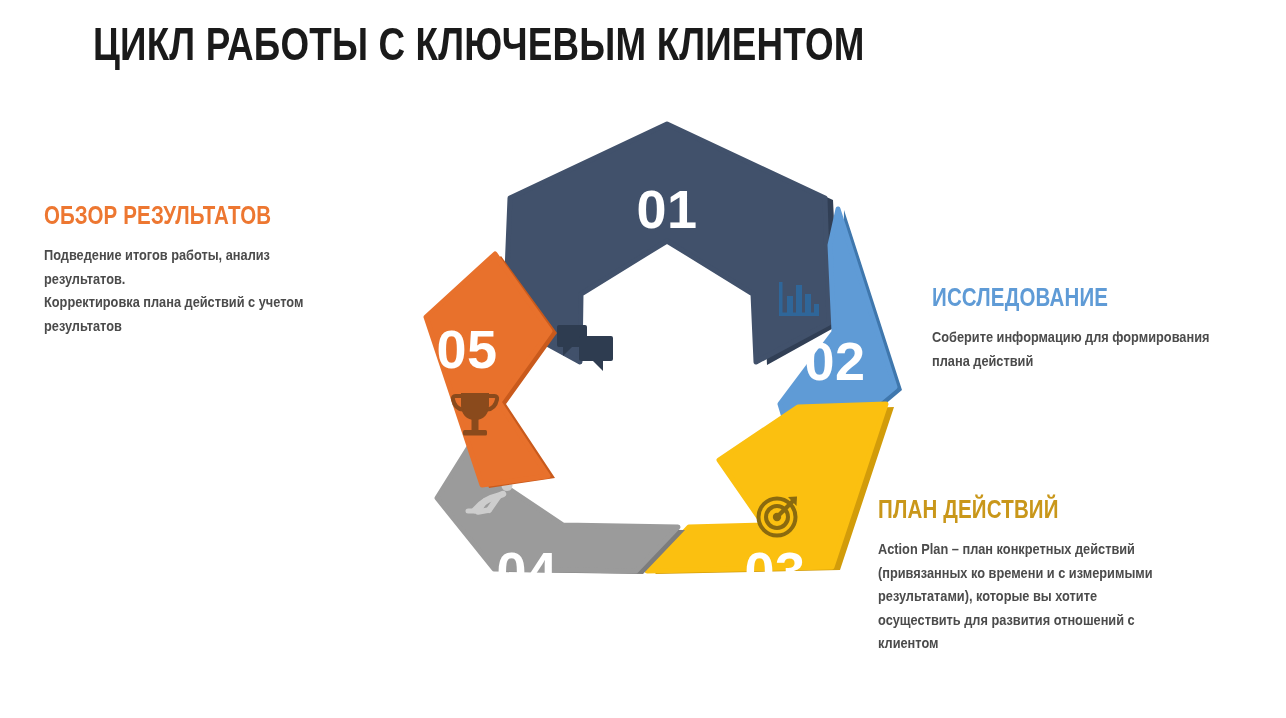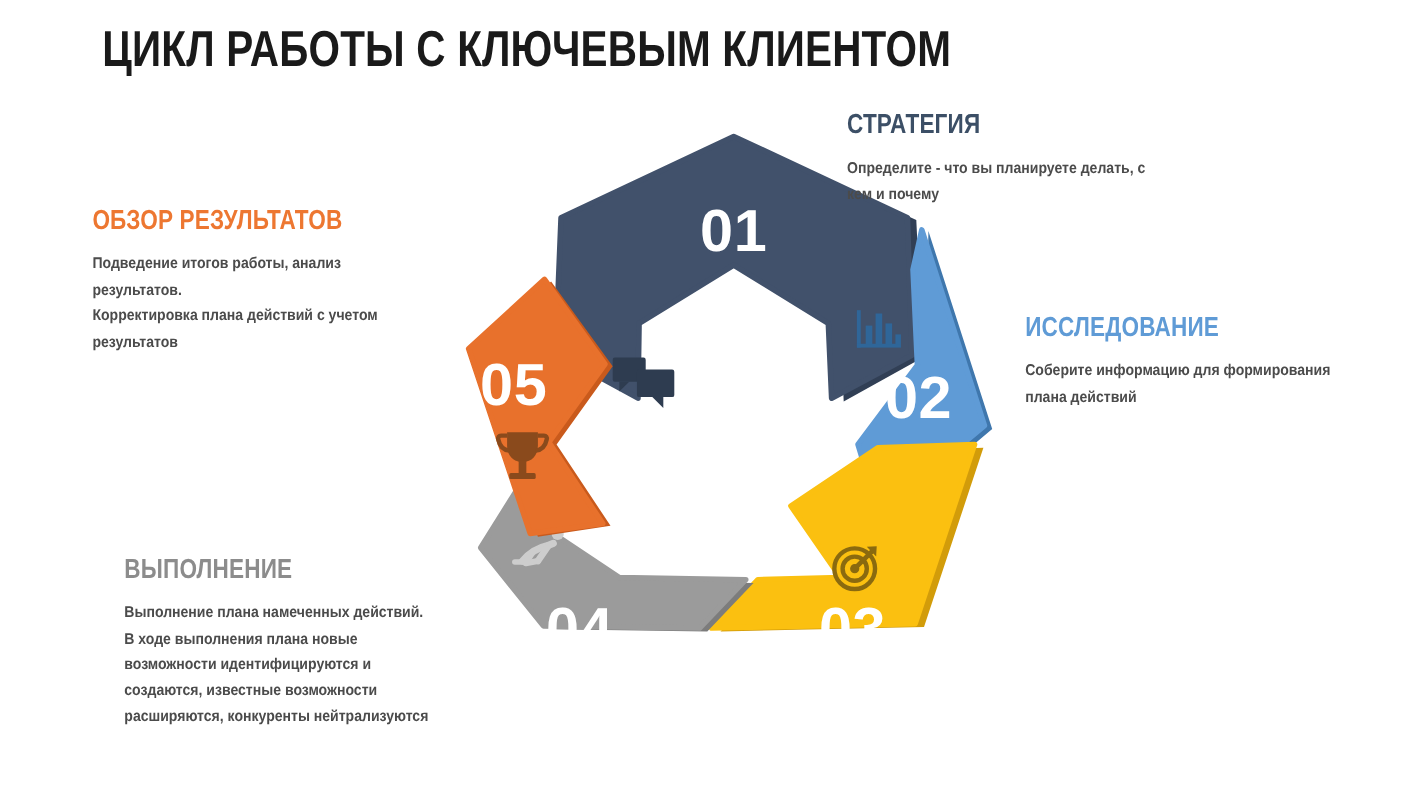--- a/index.html
+++ b/index.html
@@ -49,21 +49,21 @@
   #b2 .body{width:360px;}
 
   #b3{left:878px;top:494px;width:380px;}
   #b3 .head{color:#c9971a;}
   #b3 .body{width:360px;}
 
   #b4{left:113px;top:502px;width:400px;}
   #b4 .head{color:#8c8c8c;}
   #b4 .body{width:380px;}
 
-  #b5{left:44px;top:185px;width:400px;margin-left:40px;}
+  #b5{left:44px;top:200px;width:400px;}
   #b5 .head{color:#ed7731;}
   #b5 .body{width:400px;}
   #b5 .body p.just{text-align:justify;text-align-last:left;}
 
   
   #diagram{position:absolute;left:367px;top:110px;width:600px;height:570px;}
   #diagram svg{display:block;width:600px;height:570px;}
   .numtext{
     font-family:"Liberation Sans","DejaVu Sans",sans-serif;
     font-weight:700;font-size:54px;fill:#ffffff;
@@ -163,47 +163,40 @@
         <path d="M134 146 L190 223 L139 294 L188 368 L122 378 L66 210 Z" fill="#c95a1c"></path>
         <path d="M128 144 L183 221 L132 292 L181 366 L115 375 L59 207 Z" fill="#e8712c" stroke="#e8712c" stroke-width="5" stroke-linejoin="round"></path>
         <g transform="translate(85,281)">
           <use href="#ico-trophy"></use>
         </g>
         <text class="numtext" x="100" y="258" text-anchor="middle">05</text>
       </g>
     </svg>
   </div>
 
-  <div class="block" id="b1">
-    <div class="head">СТРАТЕГИЯ</div>
-    <div class="body">
-      <p>Определите - что вы планируете делать, с</p>
-      <p>кем и почему</p>
-    </div>
-  </div>
 
   <div class="block" id="b2">
     <div class="head">ИССЛЕДОВАНИЕ</div>
     <div class="body">
       <p>Соберите информацию для формирования</p>
       <p>плана действий</p>
     </div>
   </div>
 
-
-  <div class="block" id="b4">
-    <div class="head">ВЫПОЛНЕНИЕ</div>
+  <div class="block" id="b3">
+    <div class="head">ПЛАН ДЕЙСТВИЙ</div>
     <div class="body">
-      <p>Выполнение плана намеченных действий.</p>
-      <p>В ходе выполнения плана новые</p>
-      <p>возможности идентифицируются и</p>
-      <p>создаются, известные возможности</p>
-      <p>расширяются, конкуренты нейтрализуются</p>
+      <p>Action Plan – план конкретных действий</p>
+      <p>(привязанных ко времени и с измеримыми</p>
+      <p>результатами), которые вы хотите</p>
+      <p>осуществить для развития отношений с</p>
+      <p>клиентом</p>
     </div>
   </div>
+
 
   <div class="block" id="b5">
     <div class="head">ОБЗОР РЕЗУЛЬТАТОВ</div>
     <div class="body">
       <p class="just">Подведение итогов работы, анализ</p>
       <p>результатов.</p>
       <p class="just">Корректировка плана действий с учетом</p>
       <p>результатов</p>
     </div>
   </div>

